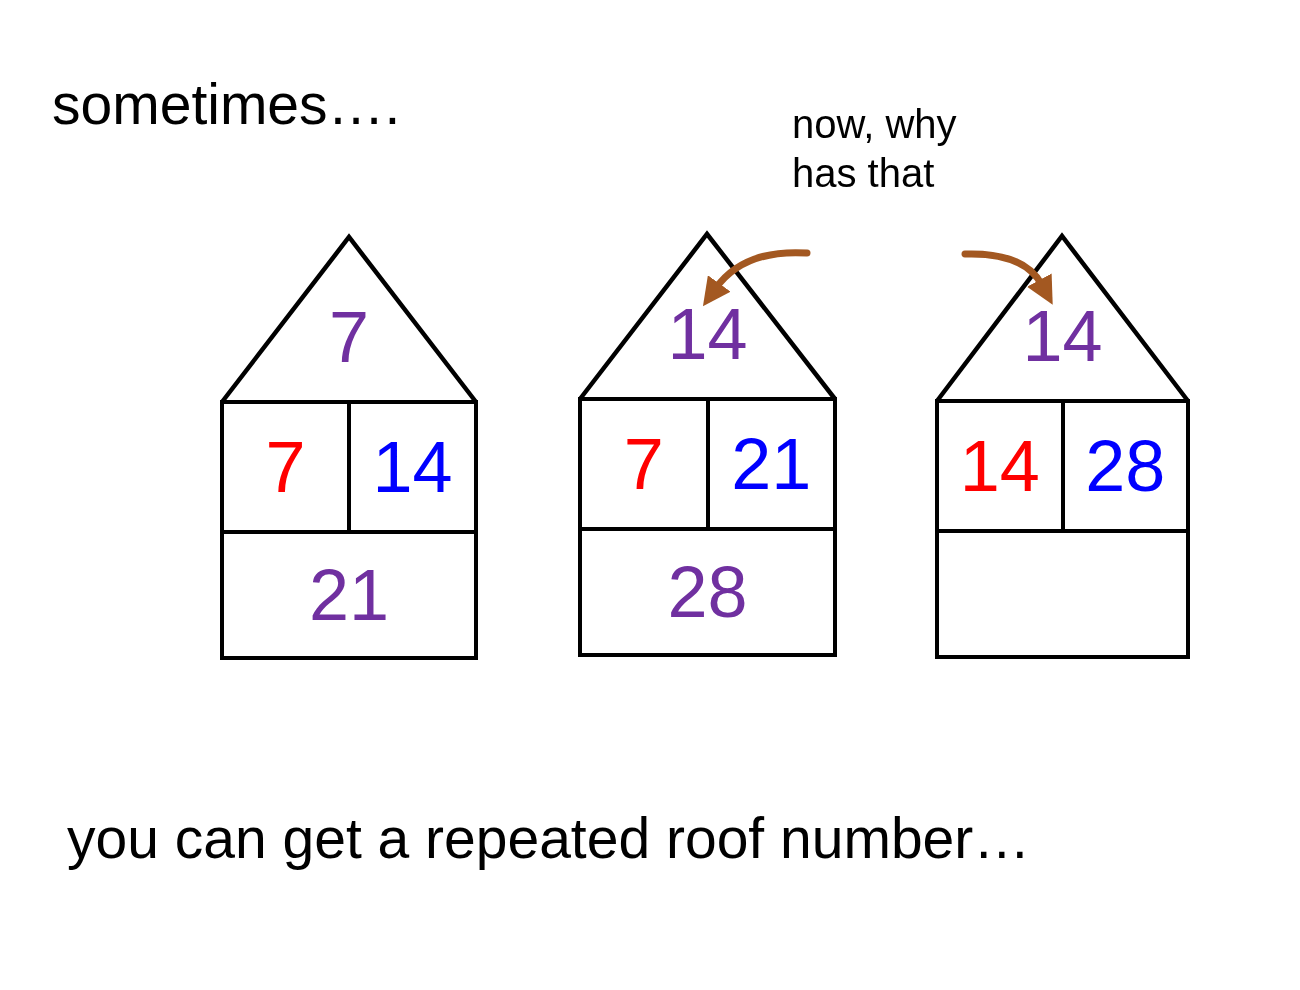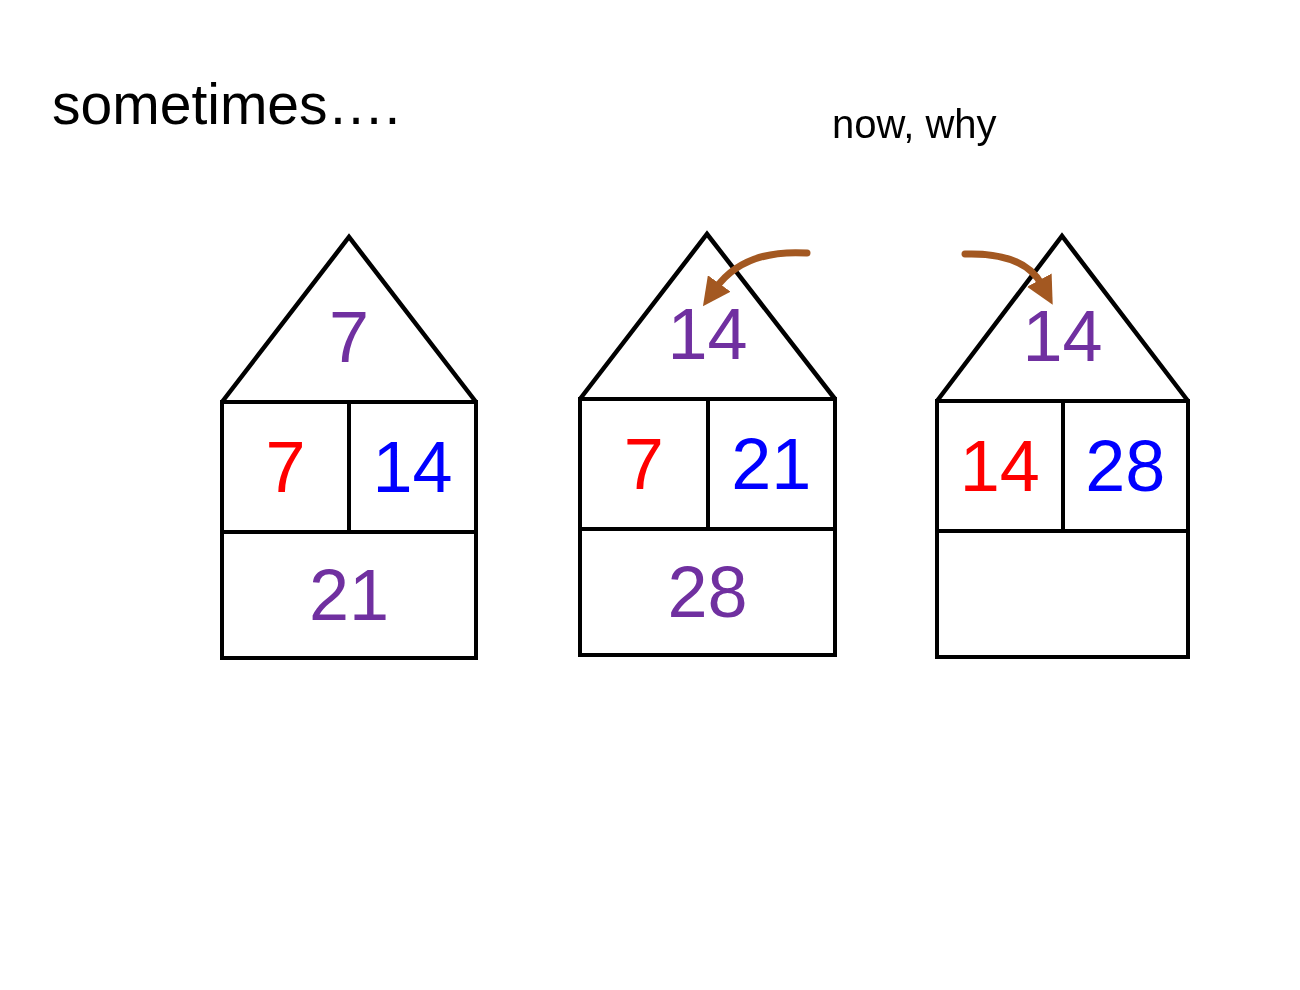--- a/index.html
+++ b/index.html
@@ -19,21 +19,20 @@
     left: 52px; top: 72px;
     font-size: 57px;
     line-height: 64px;
     white-space: nowrap;
   }
   .annotation {
     left: 792px; top: 100px;
     font-size: 40px;
     line-height: 49px;
     white-space: nowrap;
-    margin-left: 40px;
   }
   .bottom-text {
     left: 67px; top: 806px;
     font-size: 57px;
     line-height: 64px;
     white-space: nowrap;
   }
 
   
   .house { position: absolute; height: 427px; }
@@ -103,20 +102,21 @@
 </style>
 </head>
 <body>
 
 <div class="slide">
 
   <div class="abs title-text">sometimes….</div>
 
   <div class="abs annotation">
     <div>now, why</div>
+    <div>has that</div>
   </div>
 
   <div class="house house-1">
     <div class="roof">
       <svg viewBox="0 0 258 170" preserveAspectRatio="none">
         <path d="M 2 169 L 129 4 L 256 169" fill="#ffffff" stroke="#000000" stroke-width="4.5" stroke-linejoin="miter"></path>
       </svg>
       <div class="roof-num num-roof">7</div>
     </div>
     <div class="house-body">
@@ -162,14 +162,15 @@
   <svg class="arrow-layer" viewBox="0 0 1300 990">
     <defs>
       <marker id="ah" viewBox="0 0 10 10" refX="2" refY="5" markerWidth="4" markerHeight="4" orient="auto">
         <path d="M 0 0 L 10 5 L 0 10 z" fill="#A35821"></path>
       </marker>
     </defs>
     <path d="M 807 253 Q 744 249 716 288" fill="none" stroke-width="7" stroke-linecap="round" marker-end="url(#ah)" stroke="#A35821"></path>
     <path d="M 965 254 Q 1024 252 1042 285" fill="none" stroke-width="7" stroke-linecap="round" marker-end="url(#ah)" stroke="#A35821"></path>
   </svg>
 
+  <div class="abs bottom-text">you can get a repeated roof number…</div>
 
 </div>
 
 </body></html>

